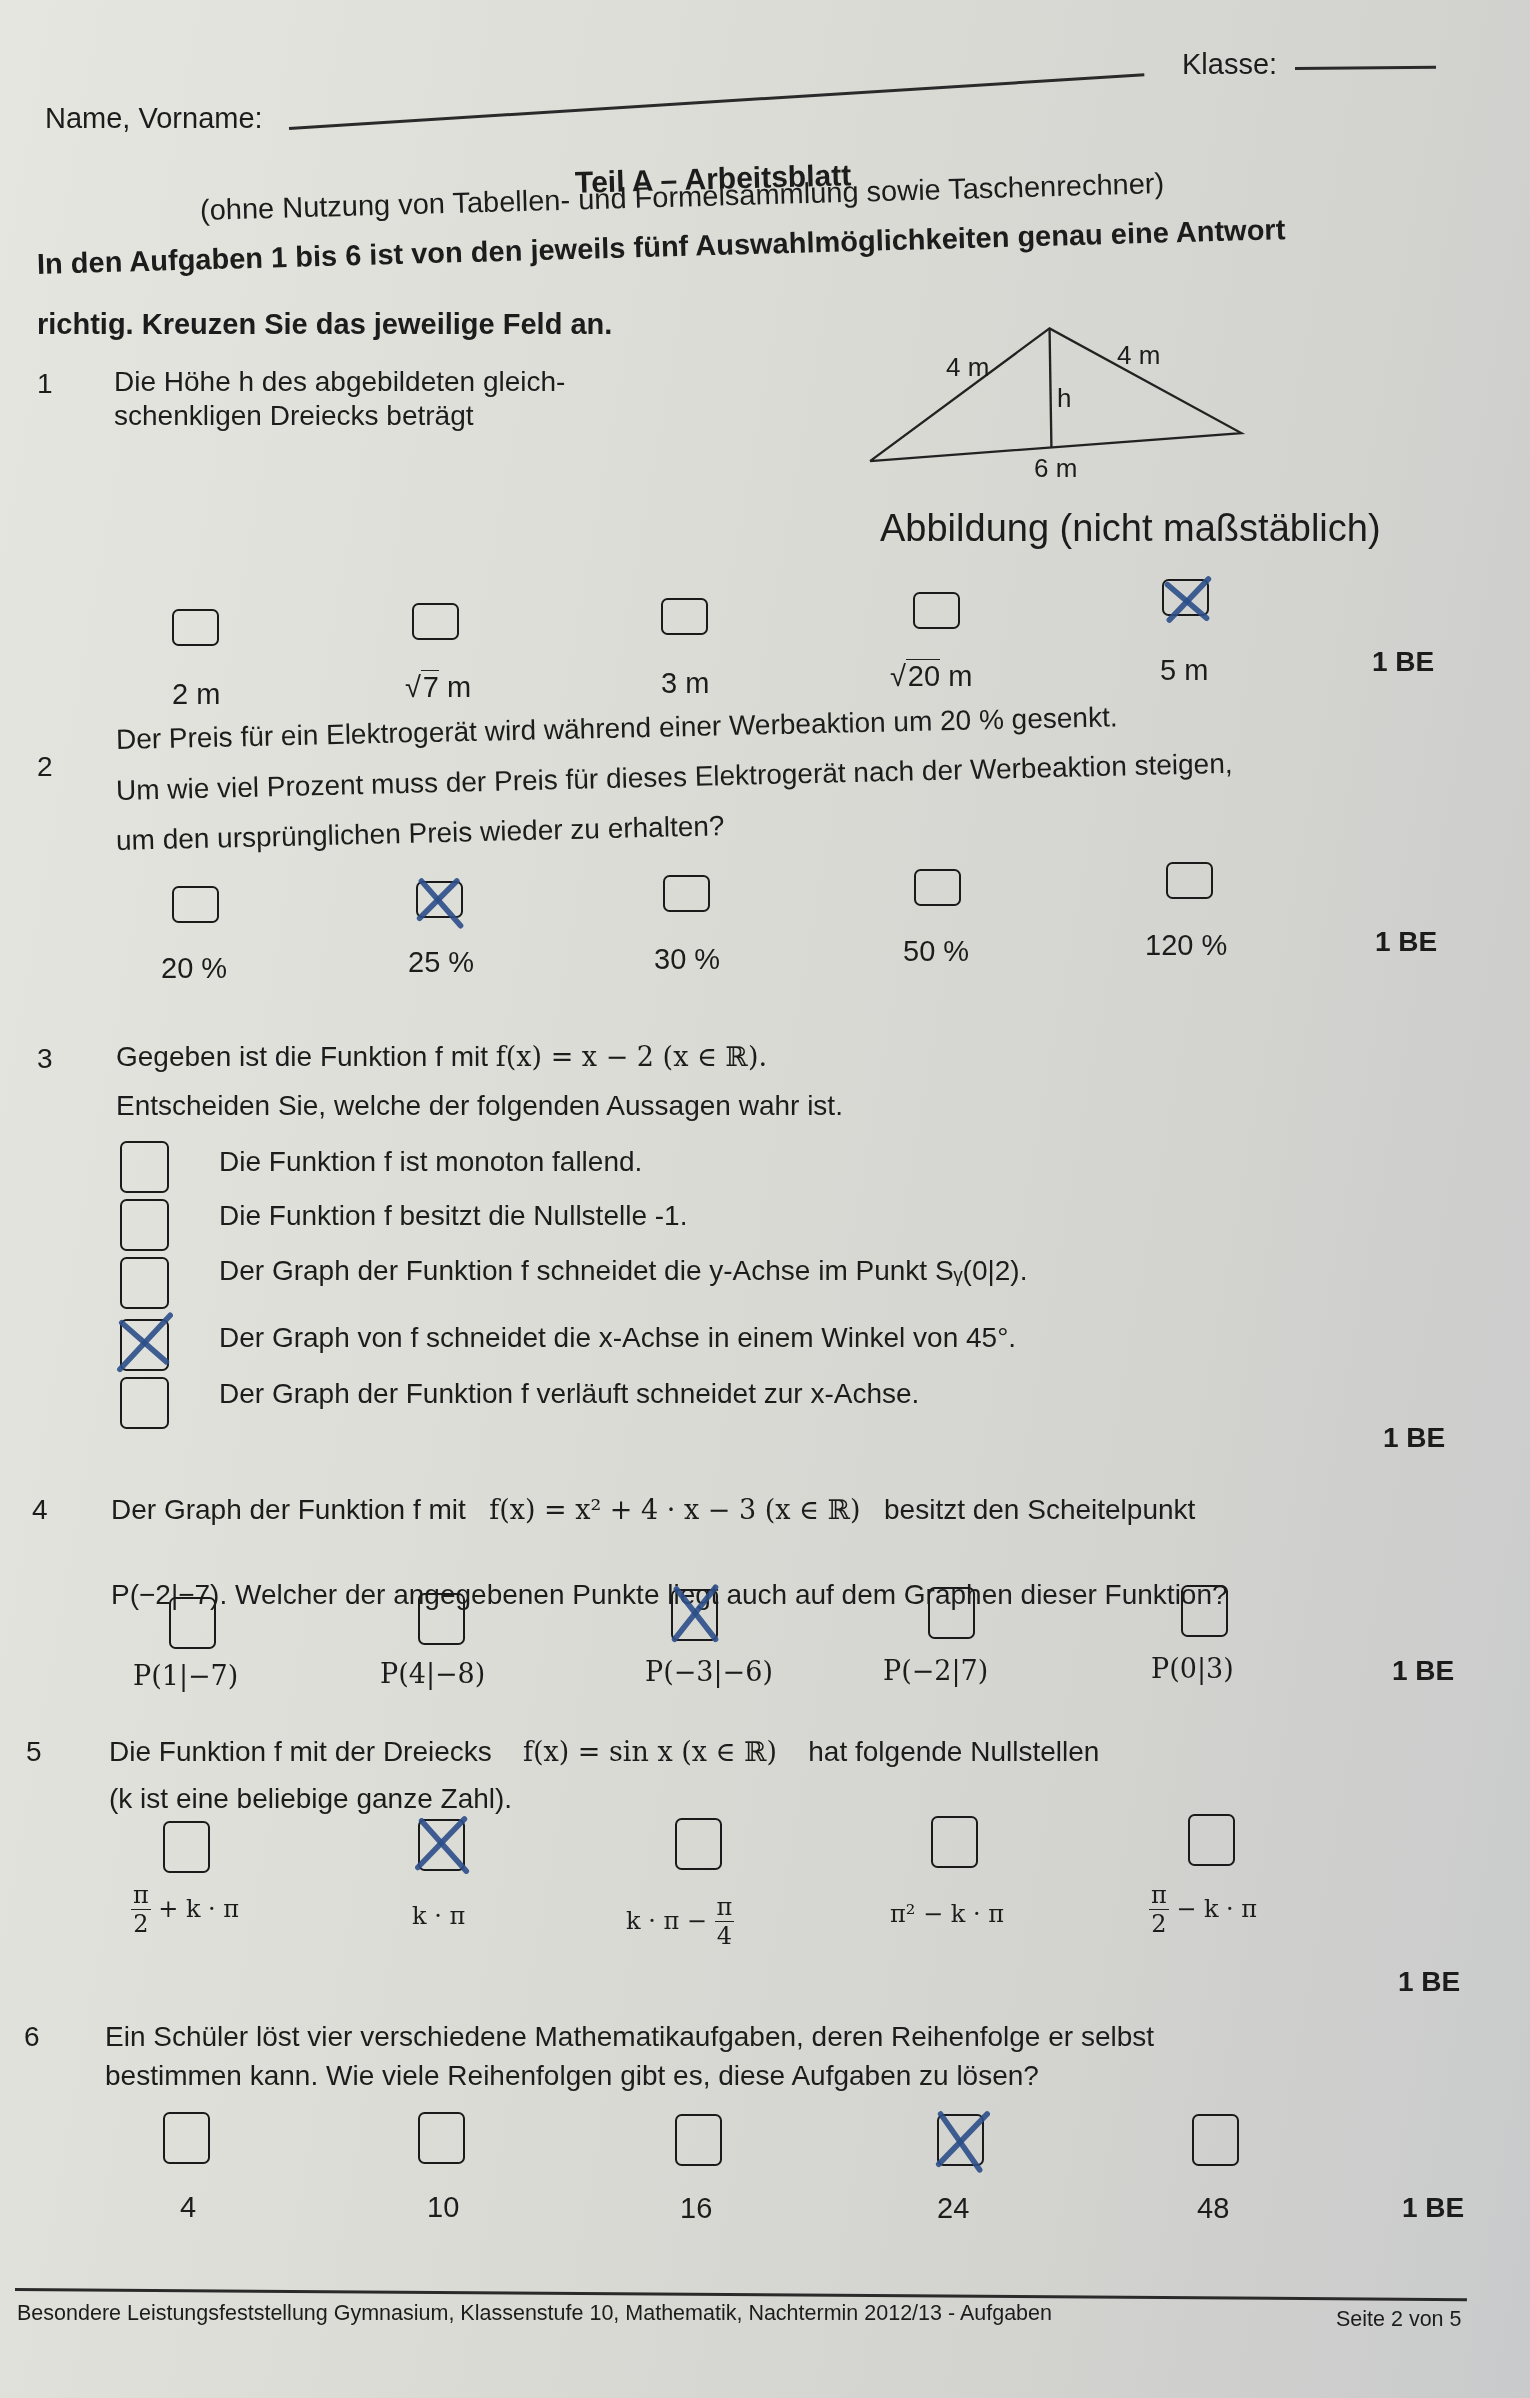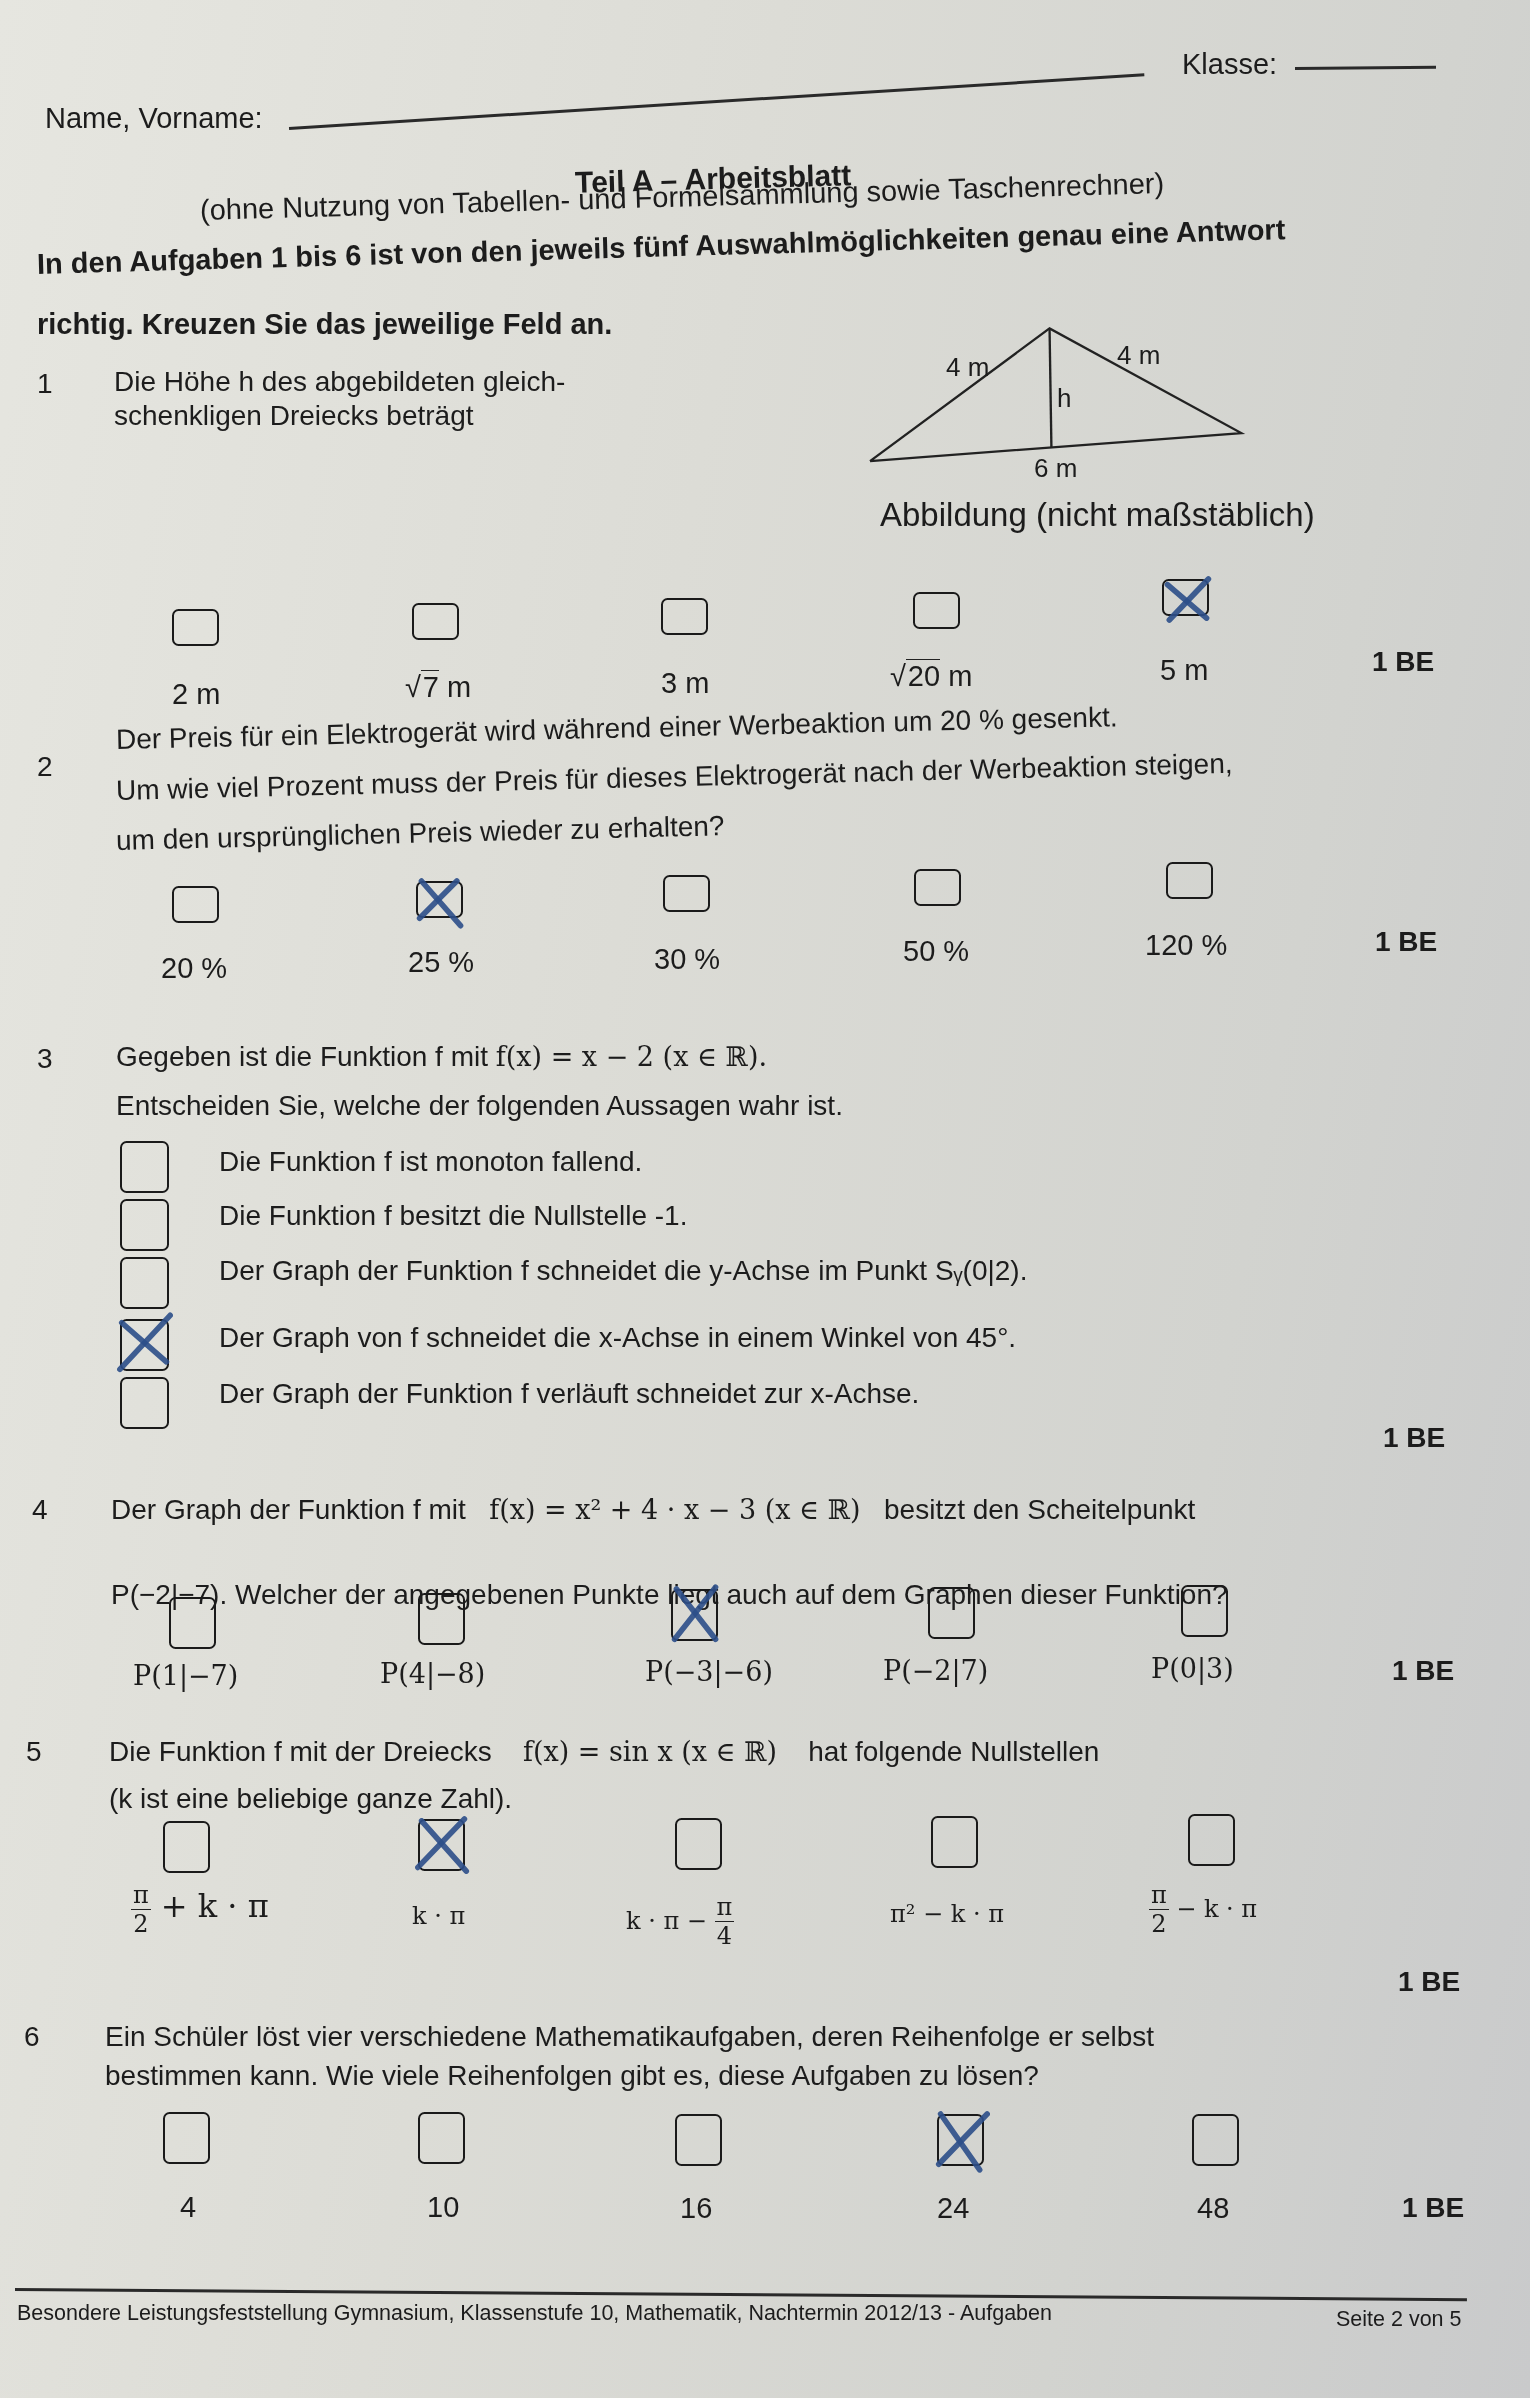--- a/index.html
+++ b/index.html
@@ -47,21 +47,21 @@
 
   <div class="abs" style="left:843px;top:319px;width:688px;height:244px;">
     <svg width="688" height="187" style="position:absolute;left:0;top:0;" viewBox="0 0 734 200">
       <polyline points="28,152 220,10 425,122 28,152" fill="none" stroke="#222" stroke-width="2.5"></polyline>
       <line x1="220" y1="10" x2="222" y2="138" stroke="#222" stroke-width="2.5"></line>
     </svg>
     <div class="abs t" style="left:103px;top:33px;font-size:26px;">4 m</div>
     <div class="abs t" style="left:274px;top:20.6px;font-size:26px;">4 m</div>
     <div class="abs t" style="left:214px;top:64px;font-size:26px;">h</div>
     <div class="abs t" style="left:191px;top:134px;font-size:26px;">6 m</div>
-    <div class="abs t" style="left:37px;top:176px;font-size:33px;">Abbildung (nicht maßstäblich)</div>
+    <div class="abs t" style="left:37px;top:187px;font-size:38px;">Abbildung (nicht maßstäblich)</div>
   </div>
 
   <div class="cb" style="left:172px;top:609px;"></div>
   <div class="cb" style="left:412px;top:603px;"></div>
   <div class="cb" style="left:661px;top:598px;"></div>
   <div class="cb" style="left:913px;top:592px;"></div>
   <div class="cb checked" style="left:1162px;top:579px;">
     <svg viewBox="0 0 58 52" width="54" height="49">
         <line x1="8" y1="10" x2="50" y2="46"></line>
         <line x1="52" y1="4" x2="10" y2="48"></line>
@@ -172,21 +172,21 @@
       </svg>
   </div>
   <div class="cb" style="left:675px;top:1818px;height:52px;"></div>
   <div class="cb" style="left:931px;top:1816px;height:52px;"></div>
   <div class="cb" style="left:1188px;top:1814px;height:52px;"></div>
 
   <div class="abs math" style="left:131px;top:1883px;">
     <span class="frac">
         <span class="n">π</span>
         <span class="d">2</span>
-      </span><span style="font-size:32px;"> + k · π</span>
+      </span><span style="font-size:24px;"> + k · π</span>
   </div>
   <div class="abs math" style="left:412px;top:1902px;font-size:24px;">k · π</div>
   <div class="abs math" style="left:626px;top:1883px;margin-top:12px;">
     <span style="font-size:24px;">k · π − </span><span class="frac">
         <span class="n">π</span>
         <span class="d">4</span>
       </span>
   </div>
   <div class="abs math" style="left:890px;top:1900px;font-size:24px;">π² − k · π</div>
   <div class="abs math" style="left:1149px;top:1883px;">

